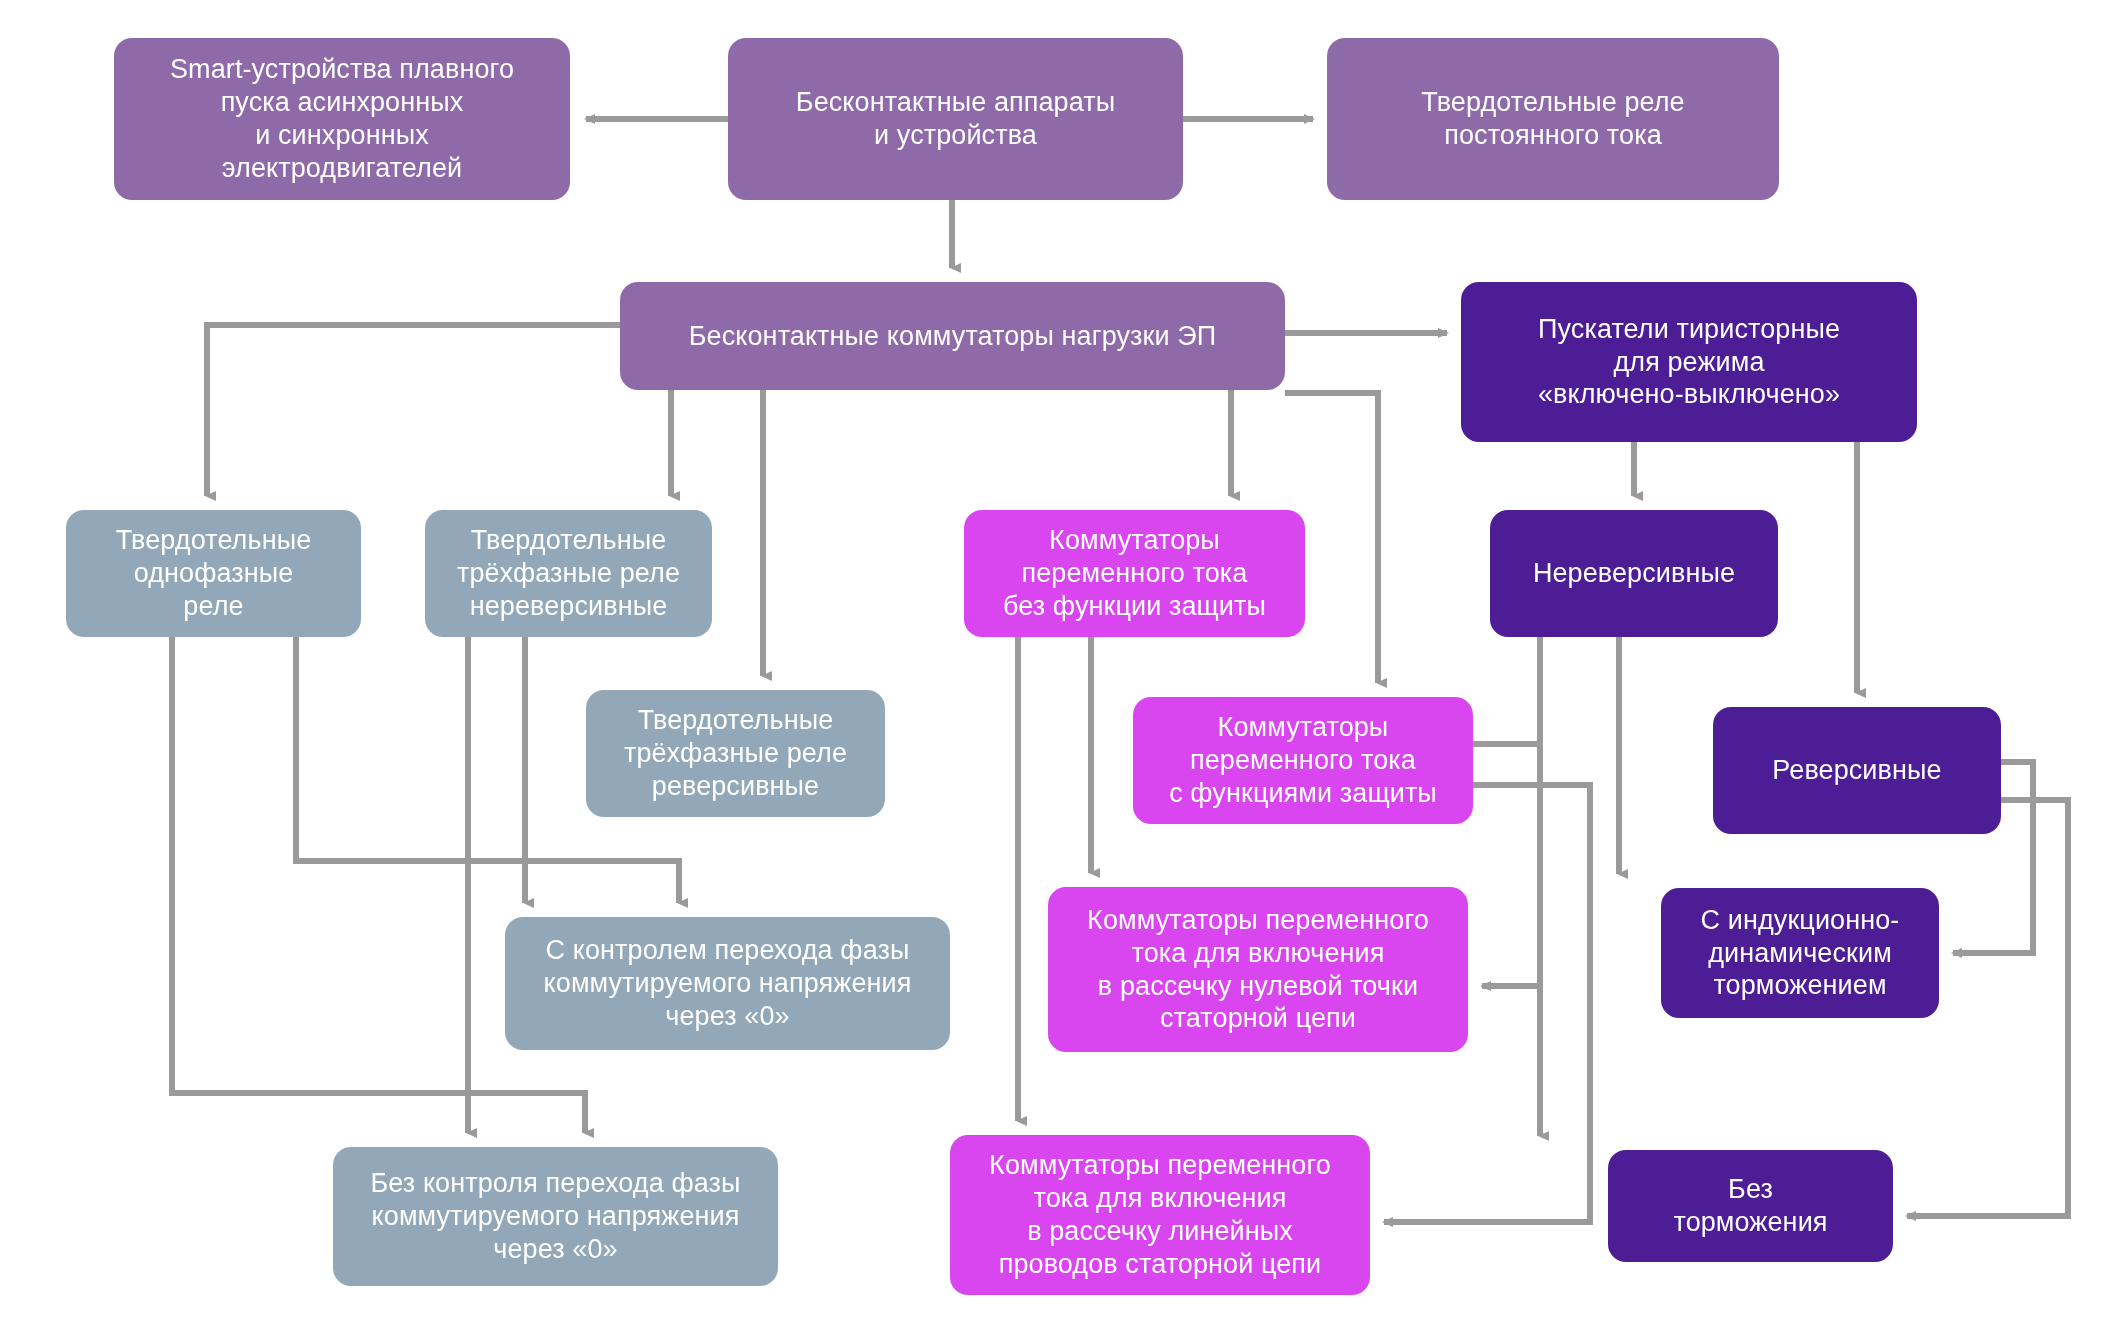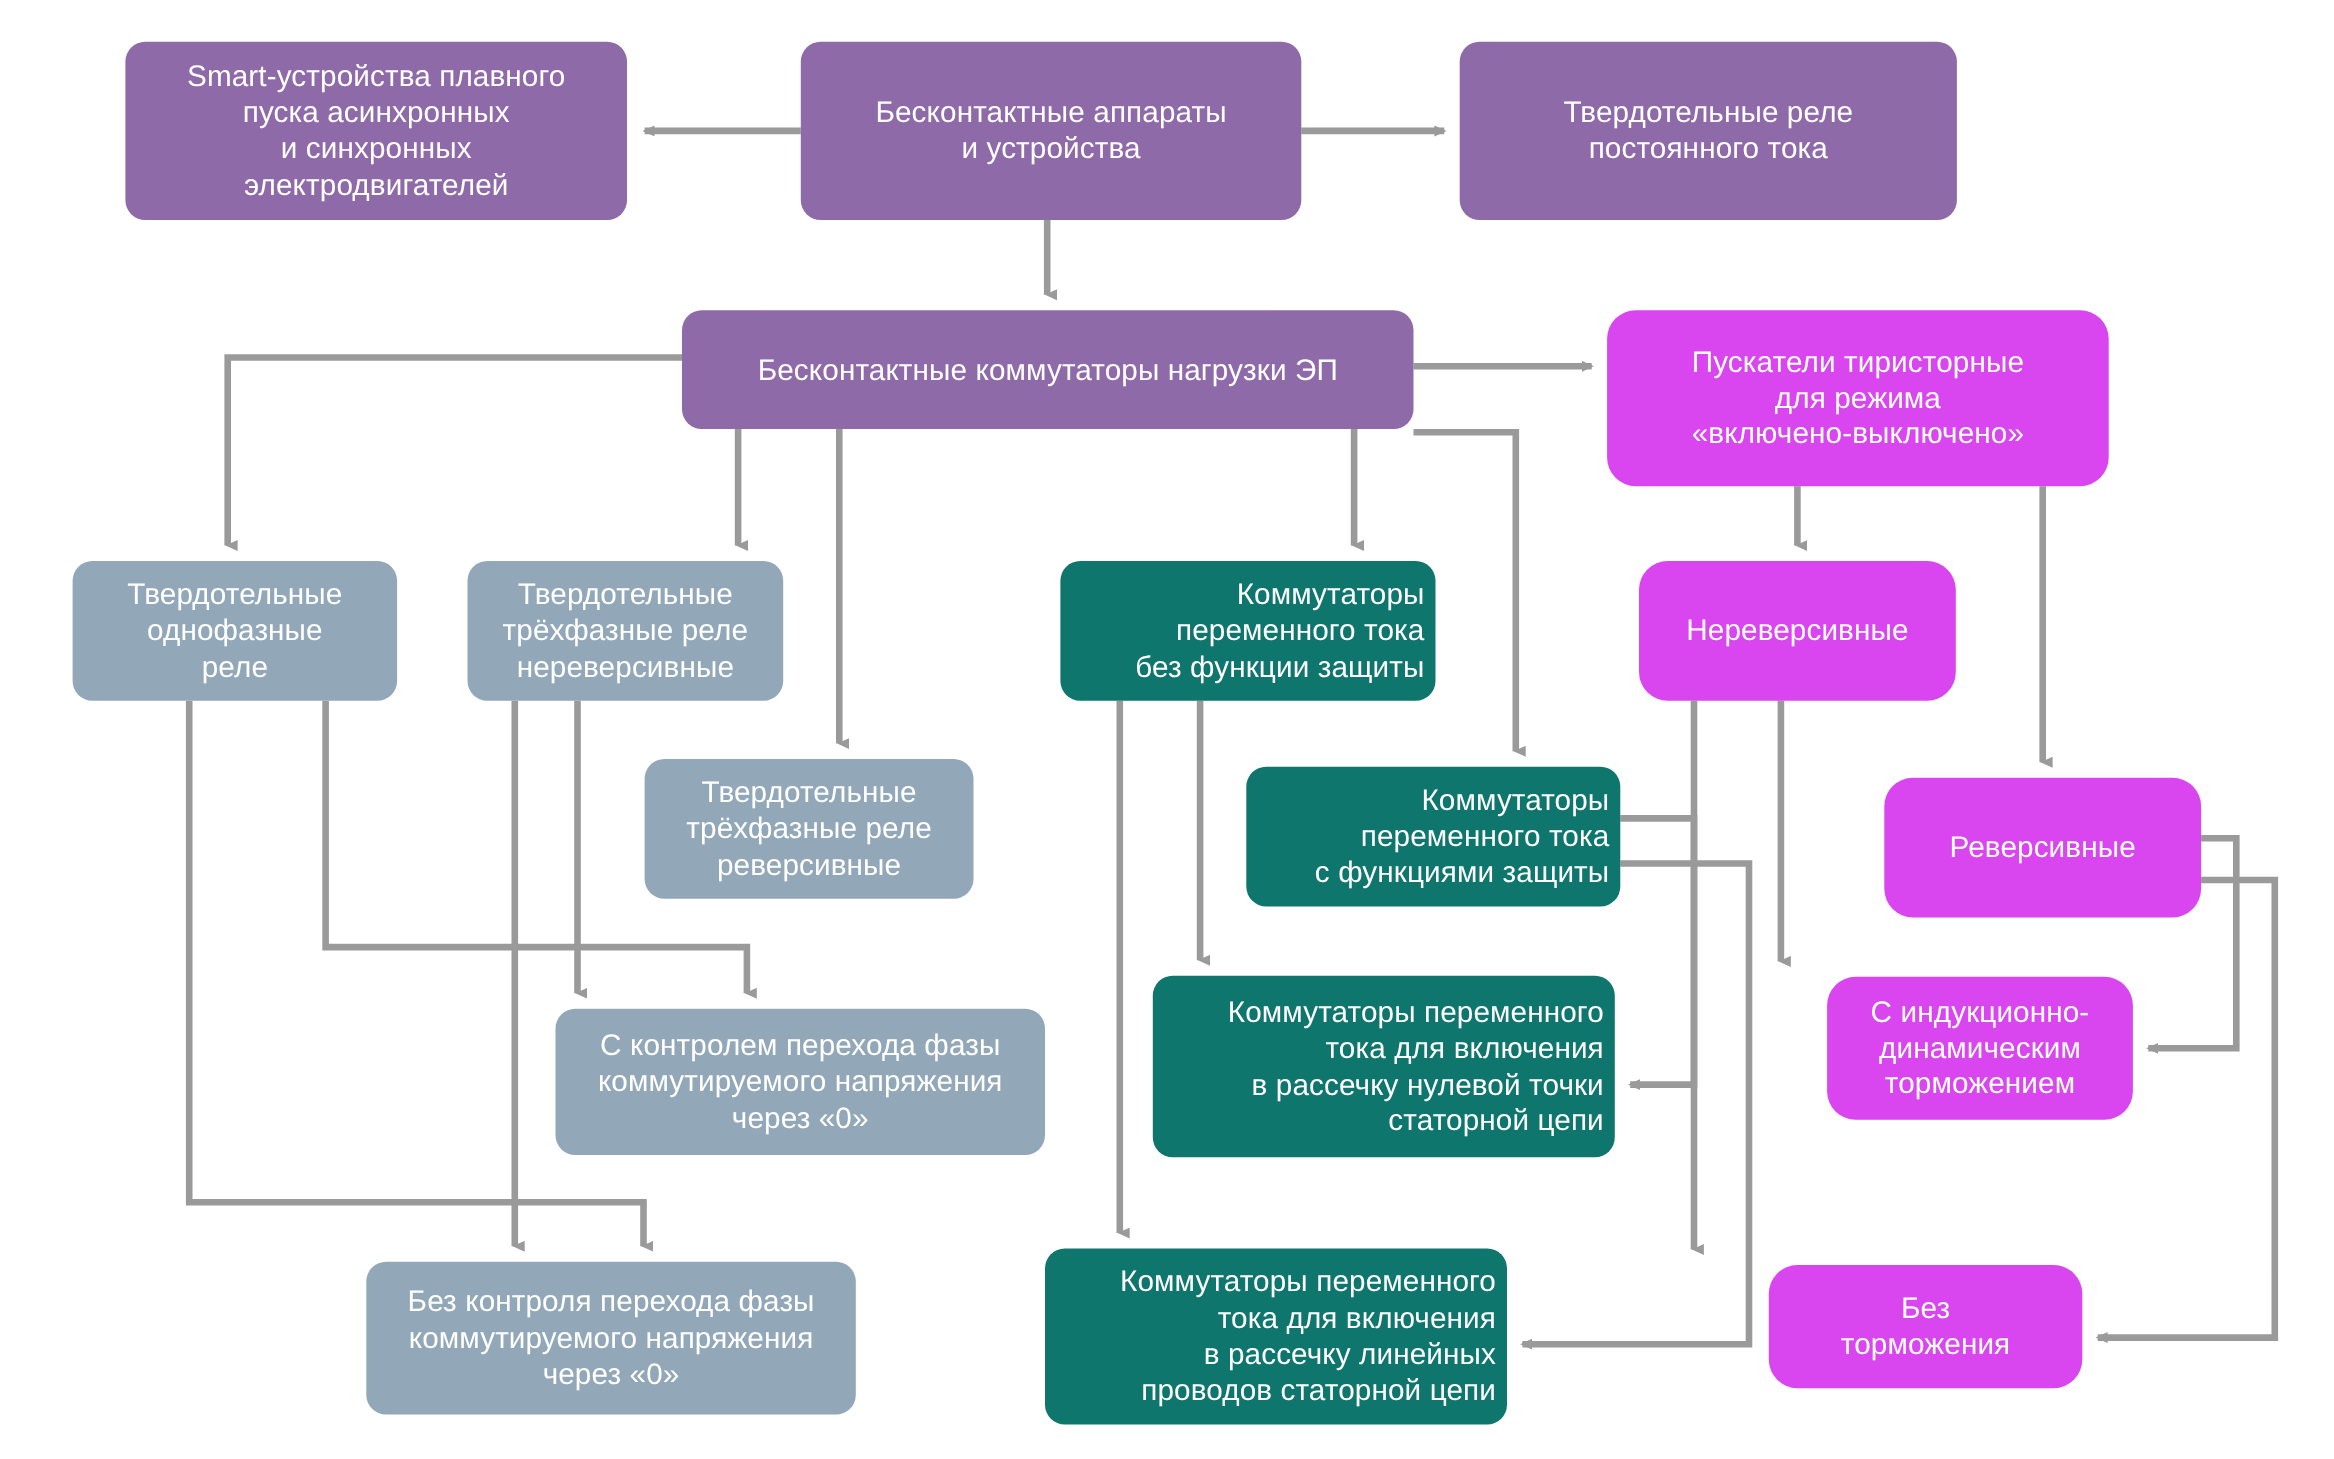--- a/index.html
+++ b/index.html
@@ -3,23 +3,23 @@
 <meta charset="utf-8">
 <style>
   html,body{margin:0;padding:0;background:#ffffff;}
   body{font-family:"Liberation Sans","DejaVu Sans",sans-serif;}
   #stage{position:relative;width:2122px;height:1326px;background:#ffffff;overflow:hidden;}
   #wires{position:absolute;left:0;top:0;width:2122px;height:1326px;}
   .node{position:absolute;box-sizing:border-box;display:flex;align-items:center;
         justify-content:center;text-align:center;color:#ffffff;border-radius:18px;
         line-height:1.22;padding:6px 10px;letter-spacing:.1px;}
   .n-purple{background:#8f6aa8;}
-  .n-tan{background:#d946ef;border-radius:26px;}
+  .n-tan{background:#4c1d95;}
   .n-blue{background:#92a8b8;}
-  .n-gray{background:#0f766e;text-align:right;}
+  .n-gray{background:#d946ef;}
   .node span{display:block;width:100%;white-space:pre-line;}
 </style>
 </head>
 <body>
 
 <div id="stage">
 
   <svg id="wires" viewBox="0 0 2122 1326" xmlns="http://www.w3.org/2000/svg">
     <defs>
       <marker id="ah-d" markerWidth="12" markerHeight="12" refX="5" refY="9" orient="auto" markerUnits="userSpaceOnUse">

